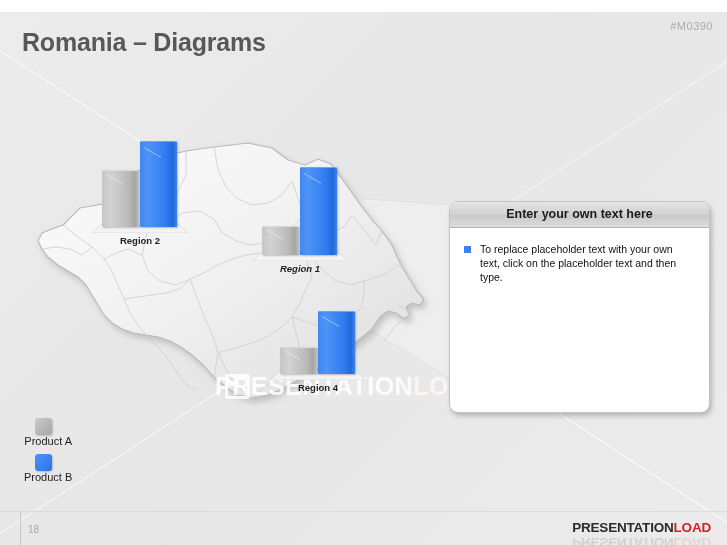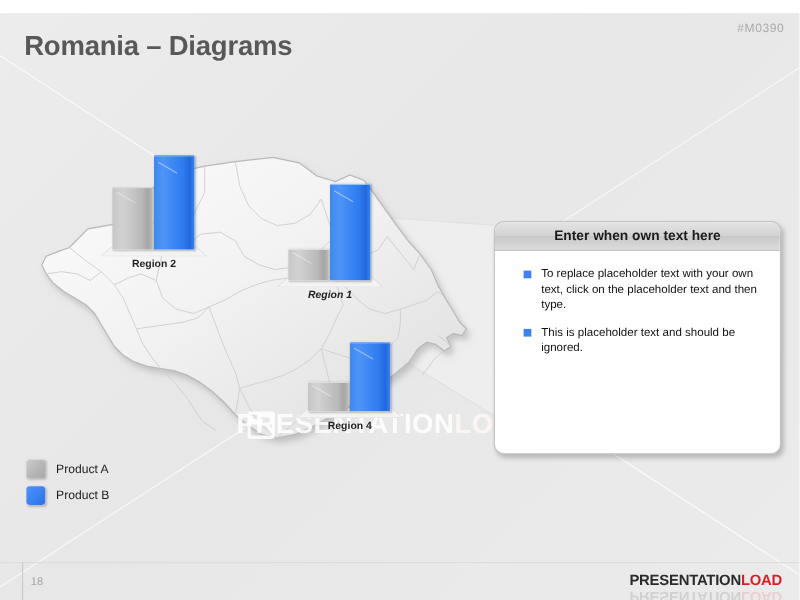--- a/index.html
+++ b/index.html
@@ -152,20 +152,21 @@
     color: #1f1f1f;
     white-space: nowrap;
   }
 
   
   #legend { position: absolute; left: 24px; top: 406px; }
   .legend-row {
     display: flex;
     align-items: center;
     margin-bottom: 7px;
+    flex-direction: column;
   }
   .legend-swatch {
     width: 17px;
     height: 17px;
     border-radius: 3px;
     margin-right: 10px;
     box-shadow: 1px 1px 2px rgba(0,0,0,0.2);
   }
   .legend-swatch.gray {
     background: linear-gradient(135deg, #cccccc 0%, #b6b6b6 55%, #a8a8a8 100%);
@@ -194,21 +195,21 @@
   #textbox-header {
     height: 25px;
     line-height: 25px;
     text-align: center;
     font-size: 12.5px;
     font-weight: bold;
     color: #1b1b1b;
     background: linear-gradient(to bottom, #e4e4e4 0%, #d2d2d2 50%, #c8c8c8 51%, #dcdcdc 100%);
     border-bottom: 1px solid #b5b5b5;
   }
-  #textbox-body { padding: 14px 14px 0 24px; }
+  #textbox-body { padding: 14px 14px 0 12px; }
   .tb-bullet {
     display: flex;
     margin-bottom: 11px;
   }
   .tb-marker {
     width: 7px;
     height: 7px;
     background: #3d83ef;
     margin: 4px 9px 0 2px;
     flex: 0 0 auto;
@@ -379,30 +380,26 @@
       <div class="legend-swatch gray"></div>
       <div class="legend-label">Product A</div>
     </div>
     <div class="legend-row">
       <div class="legend-swatch blue"></div>
       <div class="legend-label">Product B</div>
     </div>
   </div>
 
   <div id="textbox">
-    <div id="textbox-header">Enter when own text here</div>
+    <div id="textbox-header">Enter your own text here</div>
     <div id="textbox-body">
       <div class="tb-bullet">
         <div class="tb-marker"></div>
         <div class="tb-text">To replace placeholder text with your own text, click on the placeholder text and then type.</div>
       </div>
-      <div class="tb-bullet">
-        <div class="tb-marker"></div>
-        <div class="tb-text">This is placeholder text and should be ignored.</div>
-      </div>
     </div>
   </div>
 
   <div id="footer-topline"></div>
   <div id="footer-divider"></div>
   <div id="page-number">18</div>
   <div id="brand"><span>PRESENTATION</span><span class="brand-load">LOAD</span></div>
   <div id="brand-reflection"><span>PRESENTATION</span><span class="brand-load">LOAD</span></div>
 
 </div>

